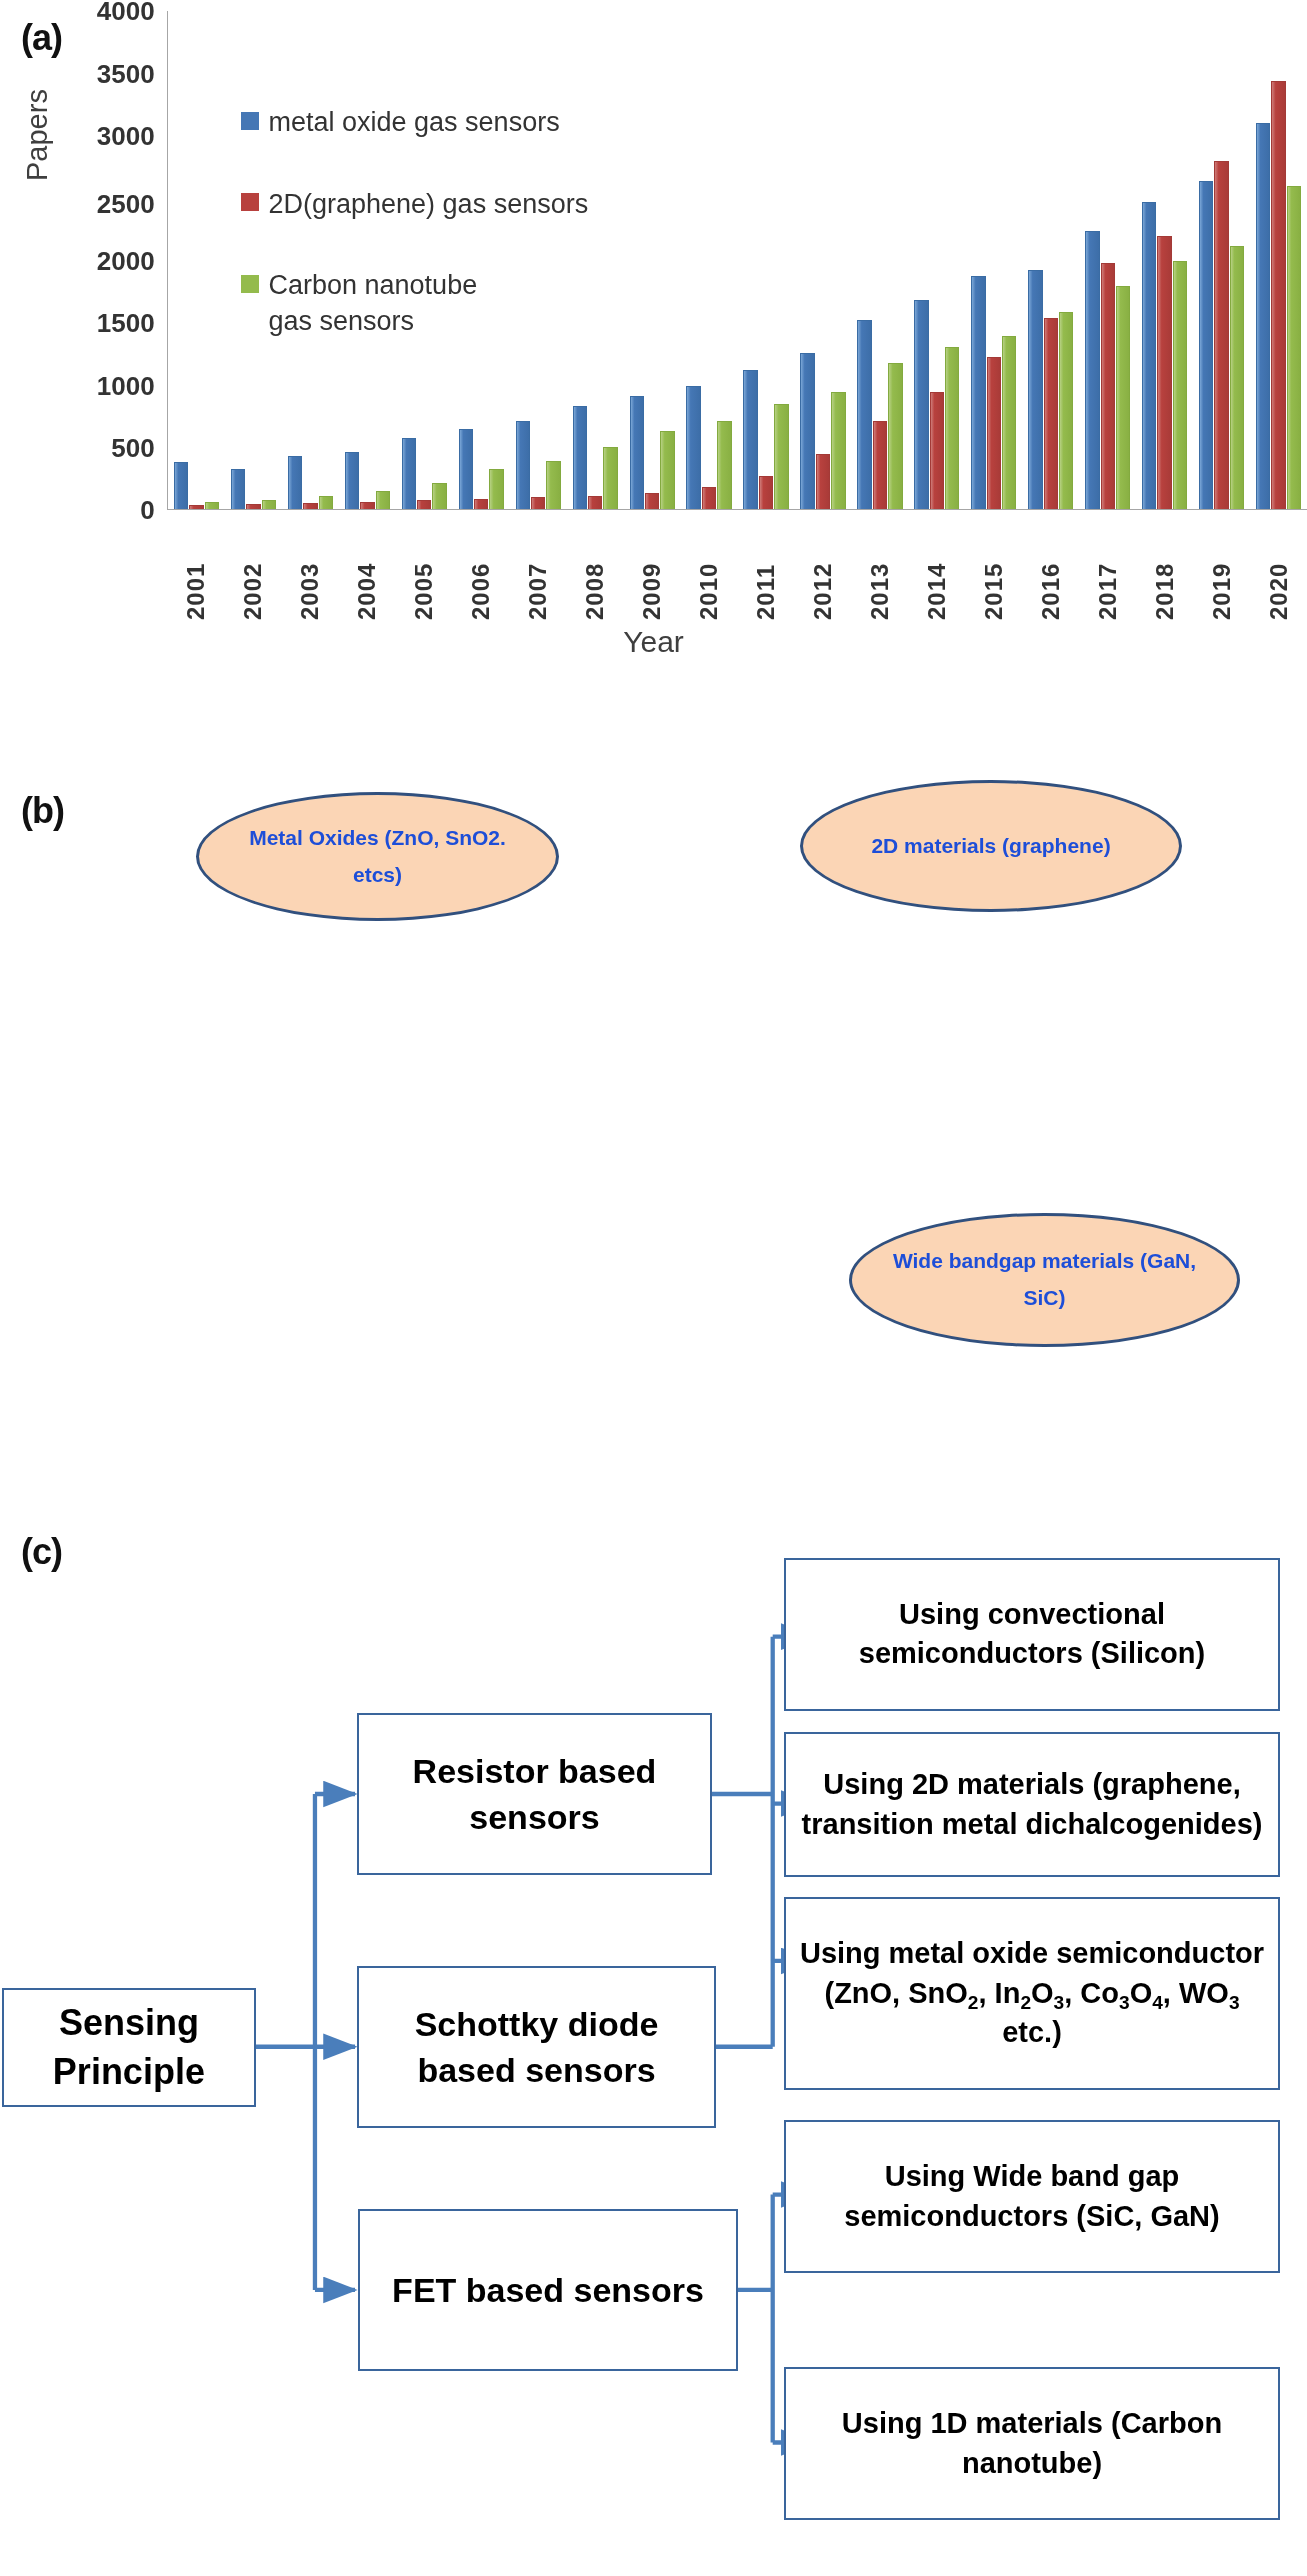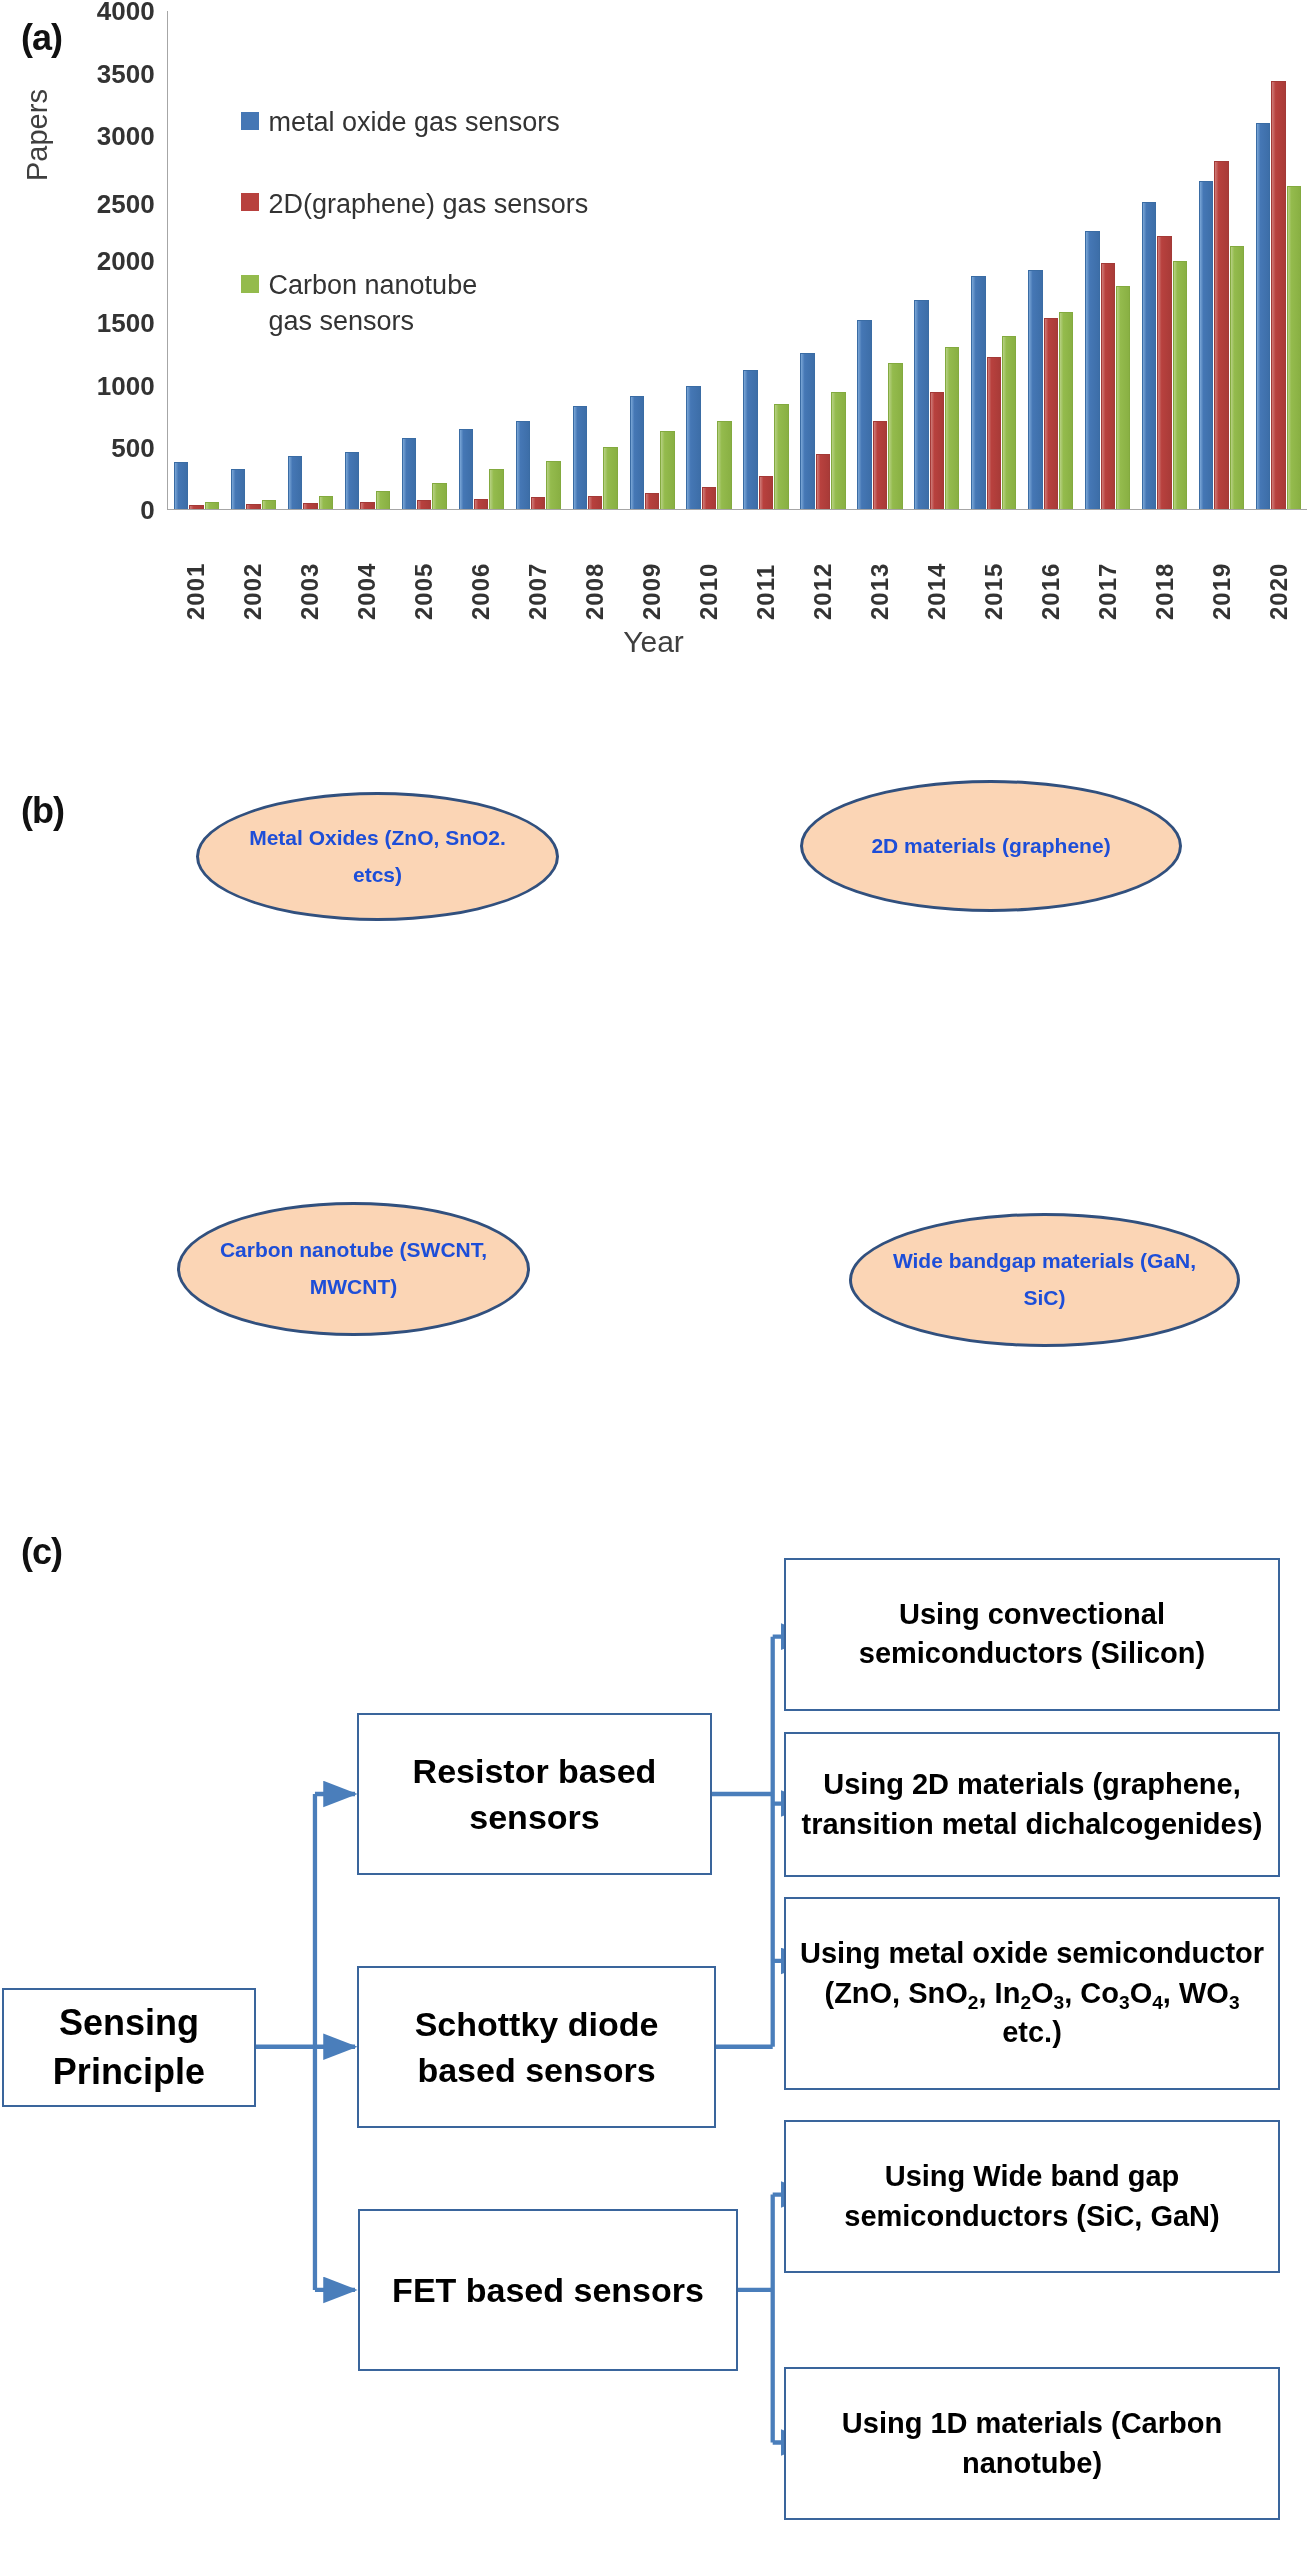--- a/index.html
+++ b/index.html
@@ -258,23 +258,20 @@
 
   <div class="ellipse fill" style="left:196px;top:67px;width:363px;height:129px;">
     <div class="etext">Metal Oxides (ZnO, SnO2. etcs)</div>
   </div>
 
   <div class="ellipse fill" style="left:800px;top:55px;width:382px;height:132px;">
     <div class="etext">2D materials (graphene)</div>
   </div>
 
 
-  <div class="ellipse fill" style="left:177px;top:477px;width:353px;height:134px;">
-    <div class="etext">Carbon nanotube (SWCNT, MWCNT)</div>
-  </div>
 
   <div class="ellipse fill" style="left:849px;top:488px;width:391px;height:134px;">
     <div class="etext">Wide bandgap materials (GaN, SiC)</div>
   </div>
 </div>
 
 <div id="panel-c">
   <div class="panel-label" style="left:21px;top:3.8px;">(c)</div>
 
   <svg id="connectors" viewBox="0 0 1370 1100">

